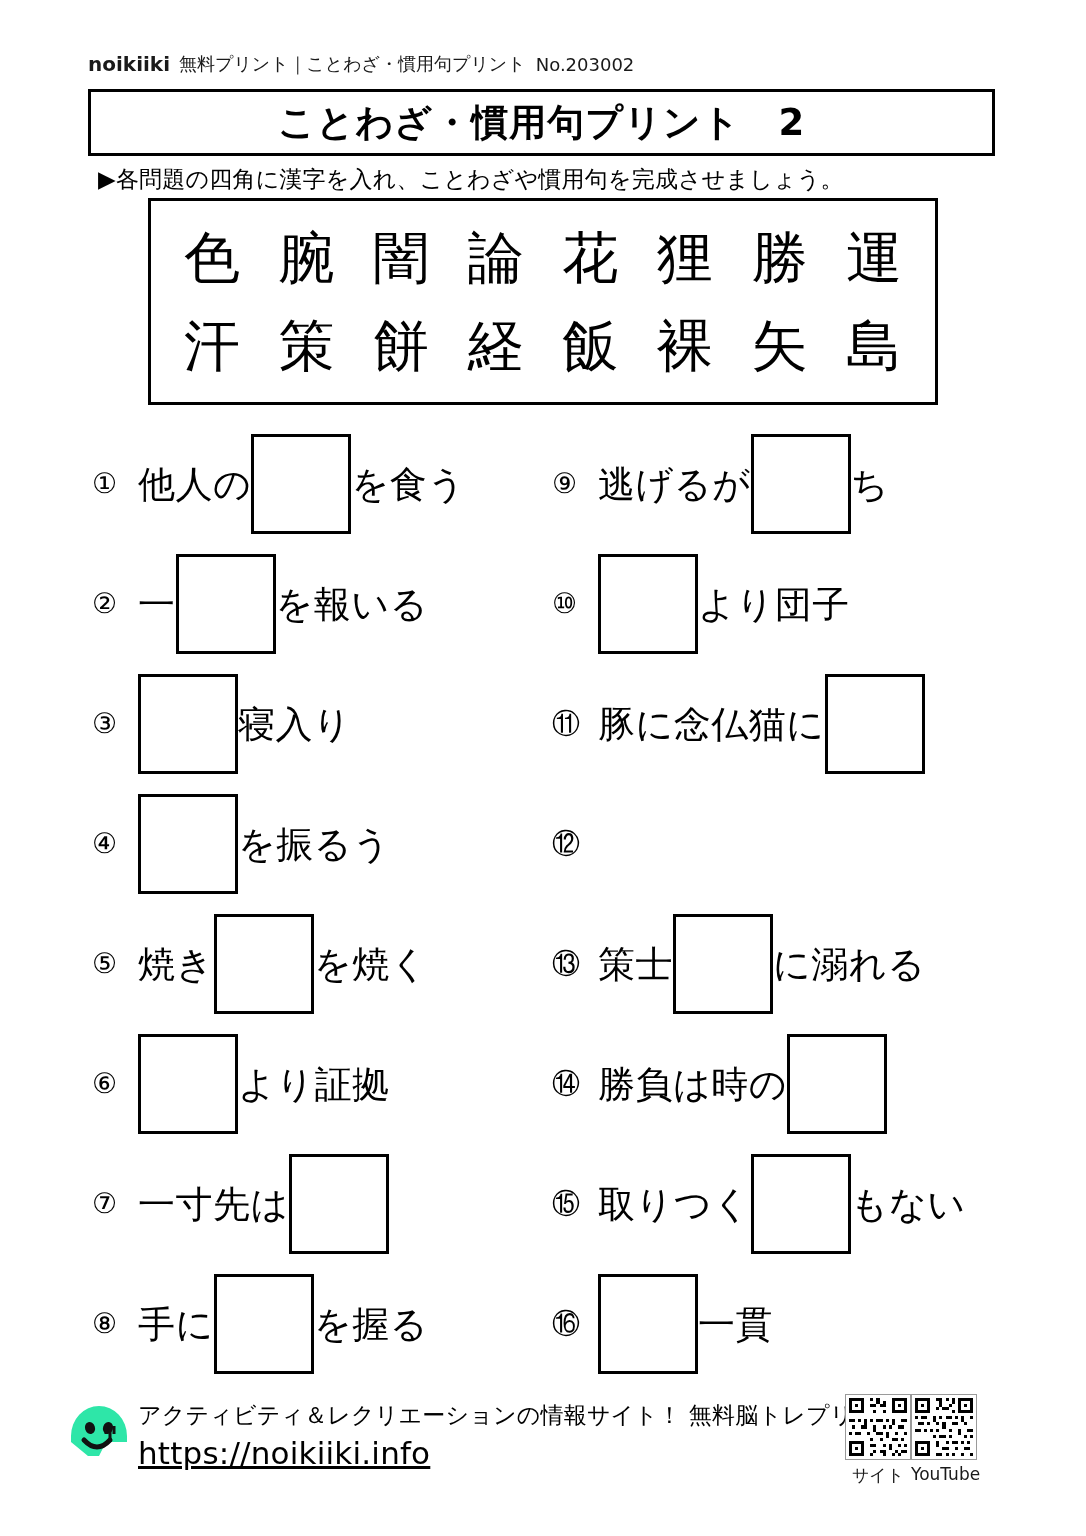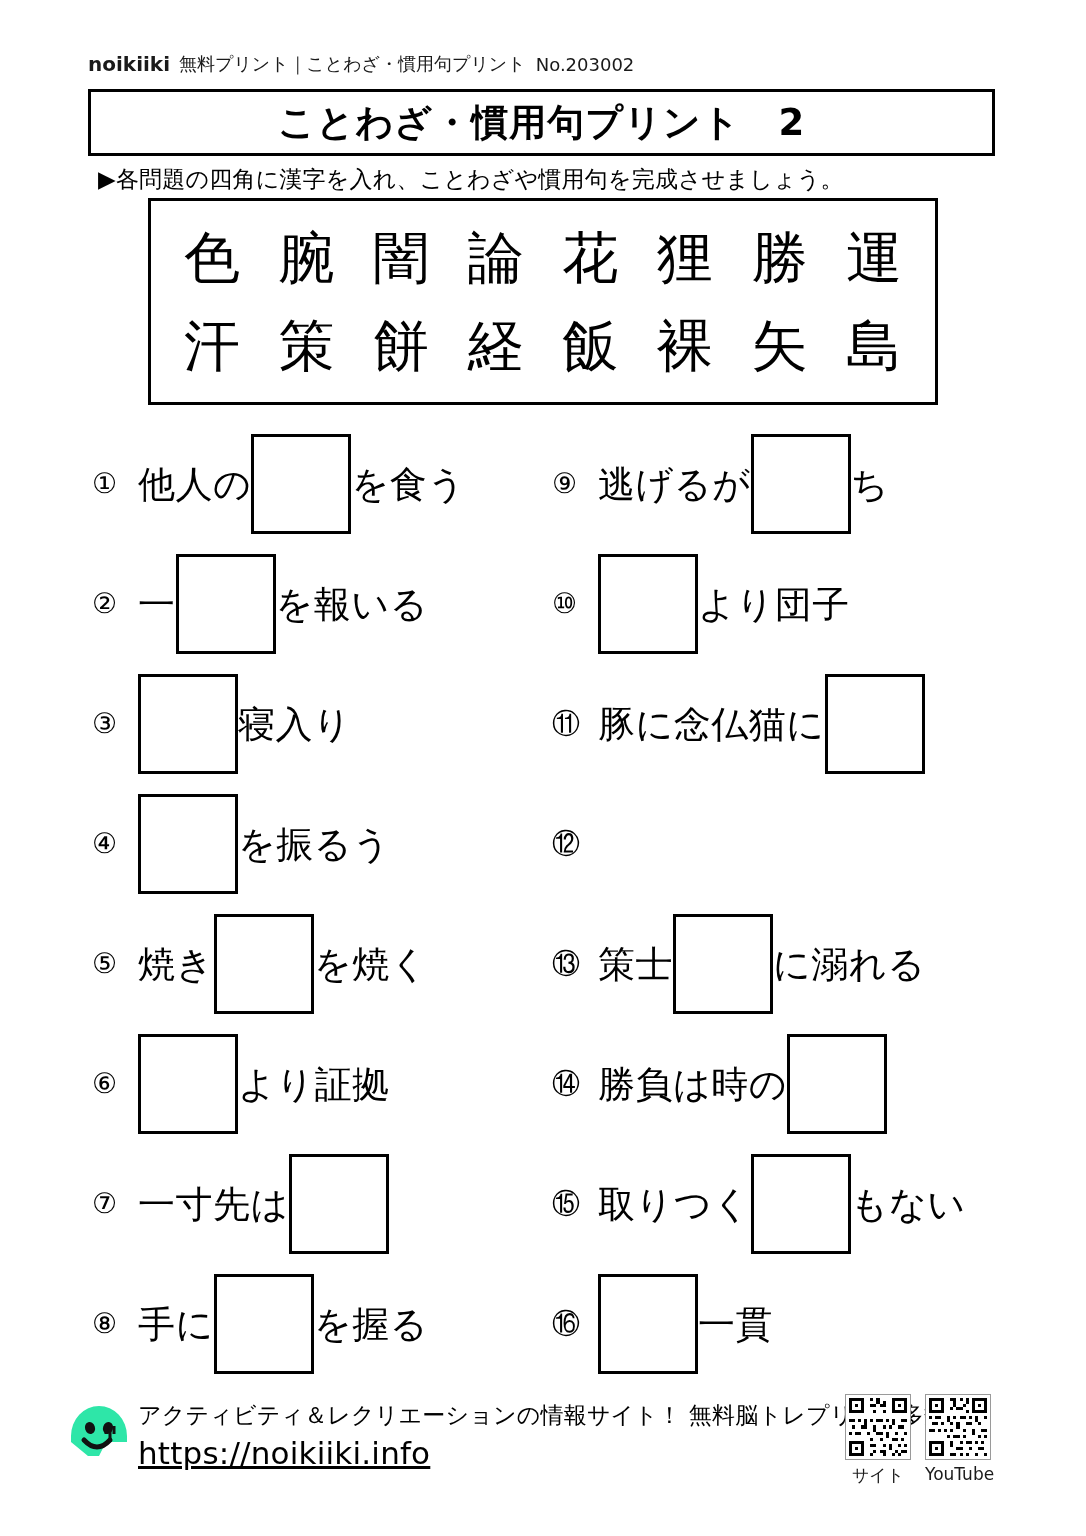--- a/index.html
+++ b/index.html
@@ -163,21 +163,21 @@
     font-size: 31px;
     margin-top: 4px;
     letter-spacing: 0.2px;
     text-decoration: underline;
   }
   .qr-group {
     position: absolute;
     left: 845px;
     top: 4px;
     display: flex;
-    gap: 14px;
+    gap: 0;
     justify-content: space-between;
   }
   .qr-item { text-align: center; }
   .qr-code {
     width: 66px;
     height: 66px;
     border: 1px solid #9a9a9a;
     box-sizing: border-box;
     background-color: #ffffff;
   }

